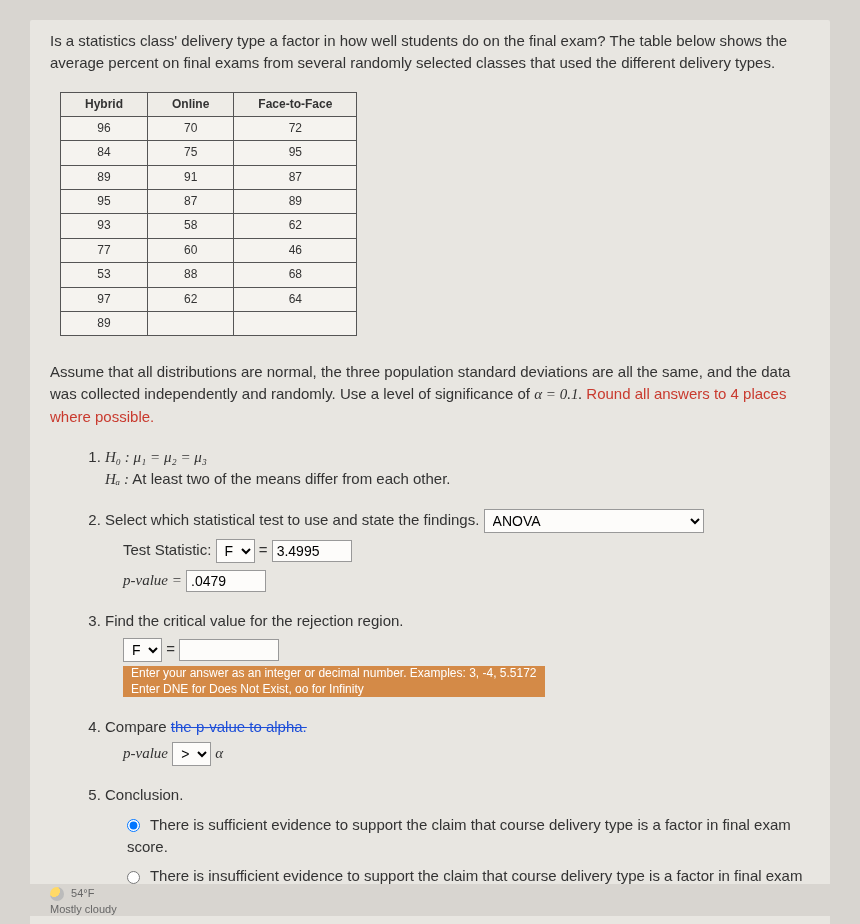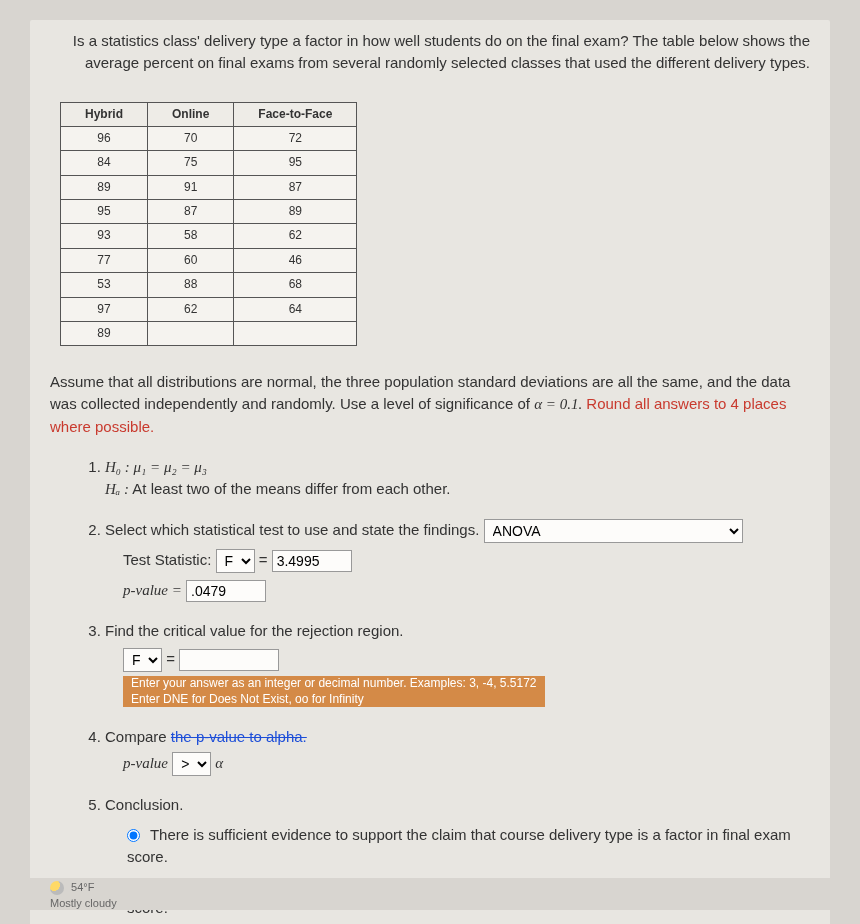--- a/index.html
+++ b/index.html
@@ -6,21 +6,21 @@
     body {
       font-family: Arial, Helvetica, sans-serif;
       background: #d8d5d0;
       padding: 20px 30px;
       color: #333;
       width: 860px;
       font-size: 15px;
       line-height: 1.45;
     }
     .content { background: #e8e6e1; padding: 10px 20px 30px 20px; border-radius: 2px; }
-    .question-text { margin-bottom: 28px; text-align: right; }
+    .question-text { margin-bottom: 18px; }
     table.data {
       border-collapse: collapse;
       margin: 10px 0 25px 10px;
       background: #f5f3ef;
     }
     table.data th, table.data td {
       border: 1px solid #555;
       padding: 3px 24px;
       text-align: center;
       font-size: 12px;
@@ -32,35 +32,35 @@
     ol.steps > li { margin-bottom: 18px; }
     .math { font-family: "Times New Roman", serif; font-style: italic; }
     select.inline, input.inline {
       font-size: 14px;
       padding: 2px 4px;
       border: 1px solid #999;
       background: #fdfcfa;
       vertical-align: middle;
     }
     input.inline { width: 80px; }
-    select.wide { width: 259px; }
+    select.wide { width: 220px; }
     .hint-box {
       background: #d48a47;
       color: #fff;
       font-size: 12px;
       padding: 0 8px;
       display: inline-block;
       margin-top: 4px;
       line-height: 1.3;
     }
     .radios { margin-left: 18px; }
     .radios label { display: block; margin: 8px 0; padding-left: 4px; }
     .radios input { margin-right: 6px; vertical-align: middle; }
     .taskbar {
-      position: fixed; bottom: 14px; left: 0; right: 0;
+      position: fixed; bottom: 8px; left: 0; right: 0;
       height: 32px; background: #d8d5d0;
       font-size: 11px; color: #666; padding: 2px 50px;
     }
     .taskbar .weather-icon {
       display: inline-block; width: 14px; height: 14px;
       background: radial-gradient(circle at 30% 30%, #ffd966 40%, transparent 42%), #bbb;
       border-radius: 50%; vertical-align: middle; margin-right: 4px;
     }
     .cursor-line { position: relative; }
   </style>

